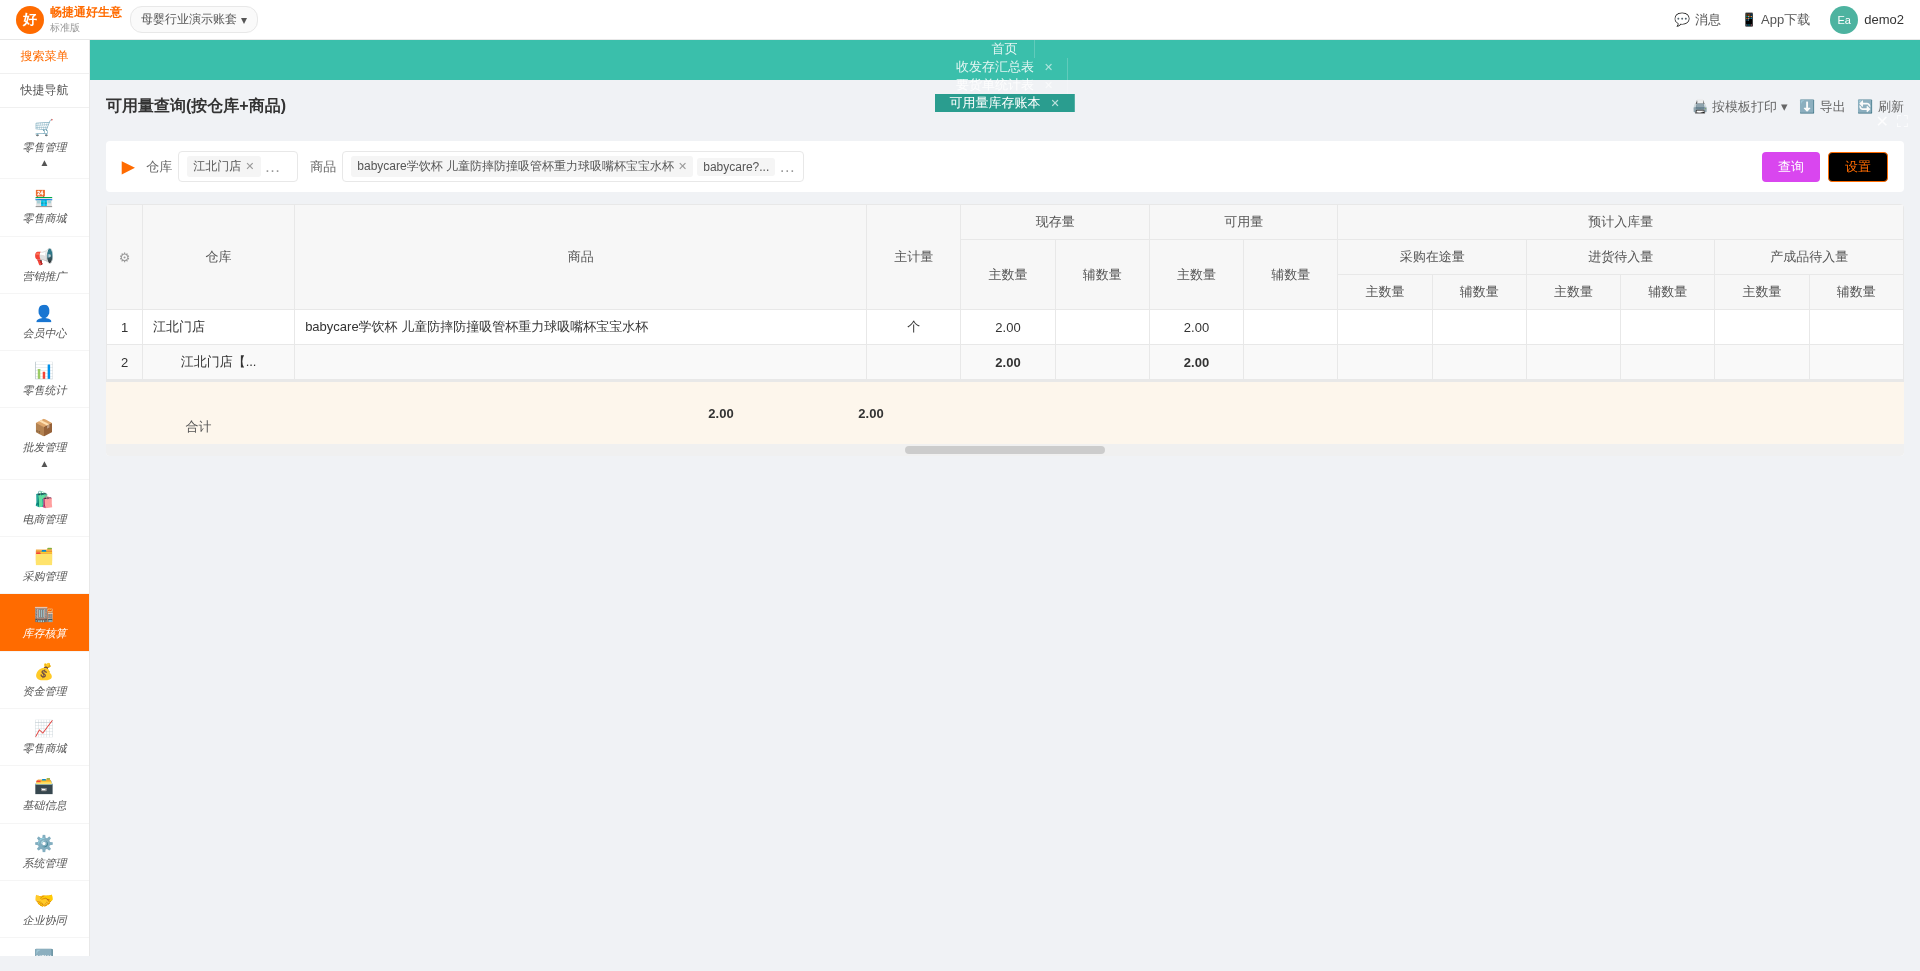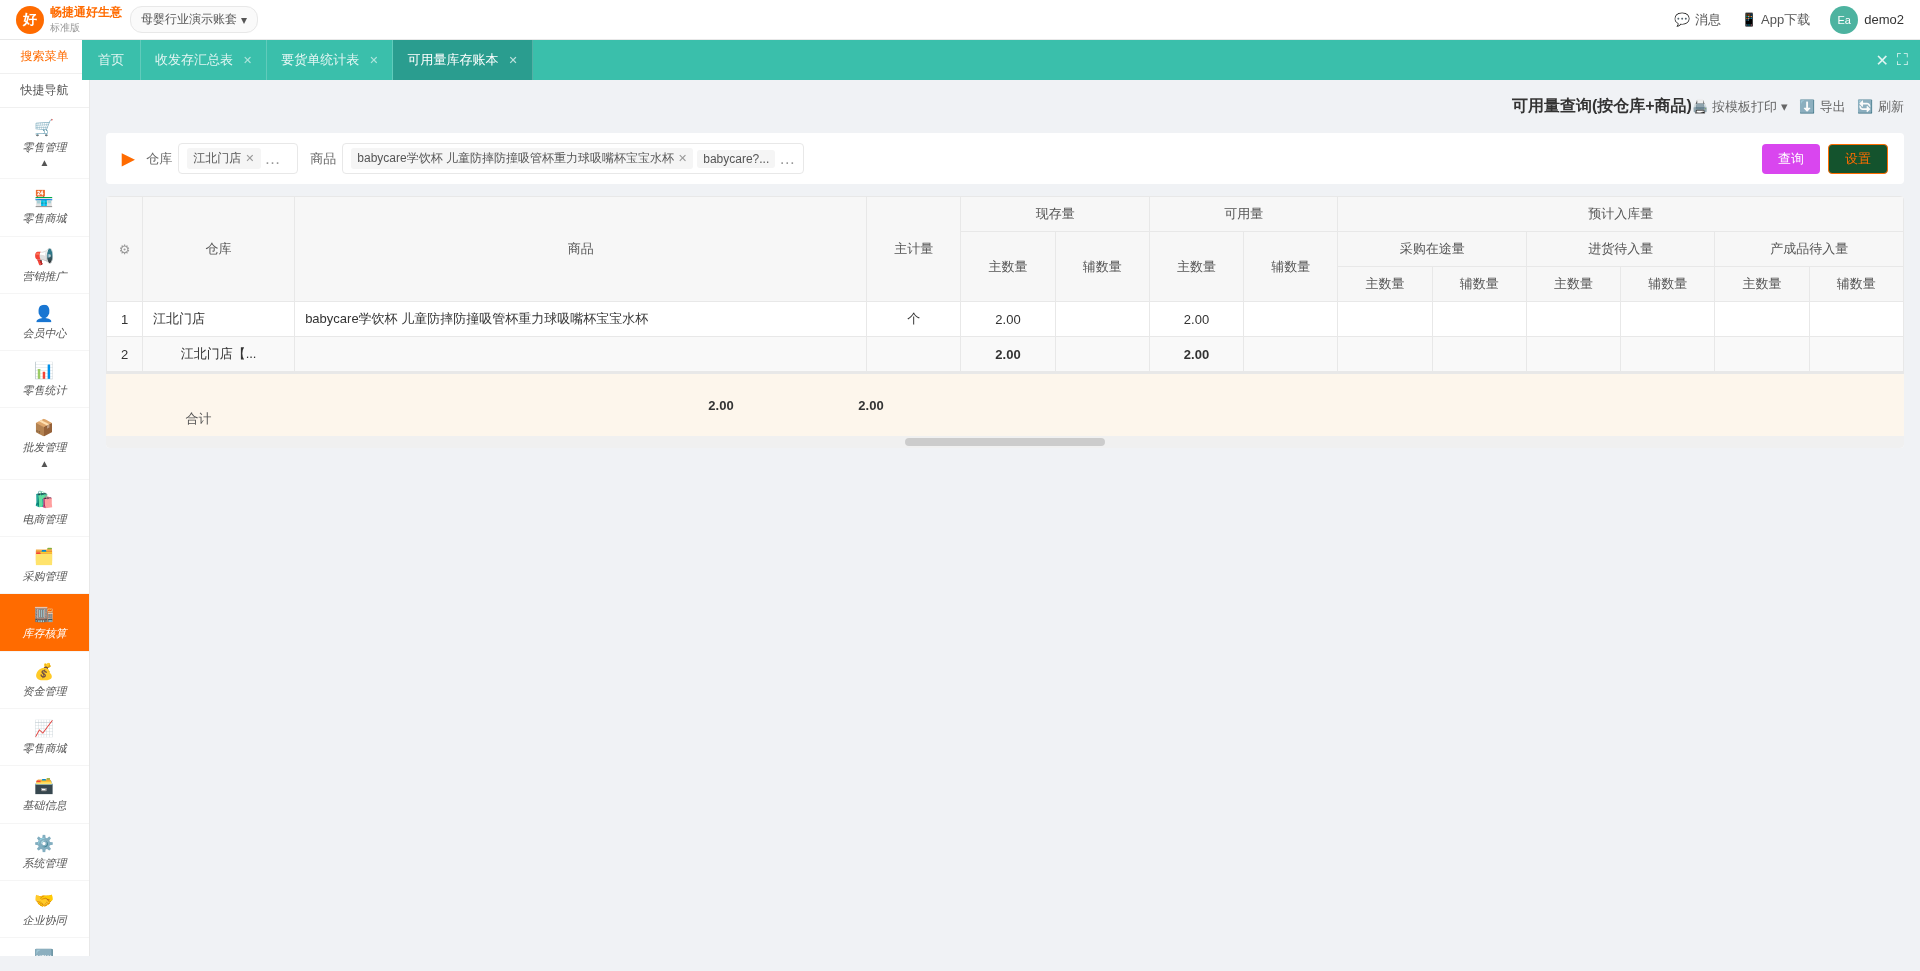--- a/index.html
+++ b/index.html
@@ -24,21 +24,21 @@
     .top-bar-btn { display: flex; align-items: center; gap: 4px; cursor: pointer; font-size: 13px; color: #555; }
     .user-avatar { width: 28px; height: 28px; border-radius: 50%; background: #4db3a0; display: flex; align-items: center; justify-content: center; color: white; font-size: 11px; }
     .user-name { font-size: 13px; color: #333; cursor: pointer; }
 
     
     .nav-tabs {
       height: 40px;
       background: #3abfab;
       display: flex;
       align-items: center;
-      position: fixed; top: 40px; left: 82px; right: 0; z-index: 99;
+      position: fixed; top: 40px; left: 90px; right: 0; z-index: 99; flex-direction: column;
     }
     .nav-tab {
       height: 40px;
       display: flex;
       align-items: center;
       padding: 0 14px;
       font-size: 13px;
       color: rgba(255,255,255,0.85);
       cursor: pointer;
       gap: 6px;
@@ -83,22 +83,22 @@
     .main-content {
       position: fixed;
       top: 80px; left: 90px; right: 0; bottom: 0;
       overflow-y: auto;
       background: #f0f2f5;
       padding: 16px;
     }
 
     
     .page-header {
-      display: flex; align-items: center; justify-content: flex-end;
-      margin-bottom: 16px;
+      display: flex; align-items: center; justify-content: space-between;
+      margin-bottom: 24px;
     }
     .page-title { font-size: 16px; font-weight: 600; color: #333; }
     .page-actions { display: flex; align-items: center; gap: 12px; }
     .page-action-btn { display: flex; align-items: center; gap: 4px; font-size: 13px; color: #666; cursor: pointer; }
 
     
     .filter-bar {
       background: #fff;
       border-radius: 4px;
       padding: 10px 16px;
@@ -118,21 +118,21 @@
     }
     .filter-tag {
       display: flex; align-items: center; gap: 4px;
       background: #f5f5f5; border-radius: 3px;
       padding: 2px 6px; font-size: 12px; color: #555;
     }
     .filter-tag .tag-close { cursor: pointer; color: #999; font-size: 11px; }
     .filter-more { color: #999; cursor: pointer; font-size: 16px; }
     .filter-actions { margin-left: auto; display: flex; gap: 8px; }
     .btn-query { background: #d946ef; color: #fff; border: none; border-radius: 4px; padding: 5px 16px; cursor: pointer; font-size: 13px; }
-    .btn-settings { background: #14532d; color: #ff6b00; border: 1px solid #ff6b00; border-radius: 4px; padding: 5px 16px; cursor: pointer; font-size: 13px; }
+    .btn-settings { background: #000000; color: #ff6b00; border: 1px solid #ff6b00; border-radius: 4px; padding: 5px 16px; cursor: pointer; font-size: 13px; }
 
     
     .data-table-wrap {
       background: #fff;
       border-radius: 4px;
       overflow: hidden;
     }
     .data-table {
       width: 100%;
       border-collapse: collapse;

